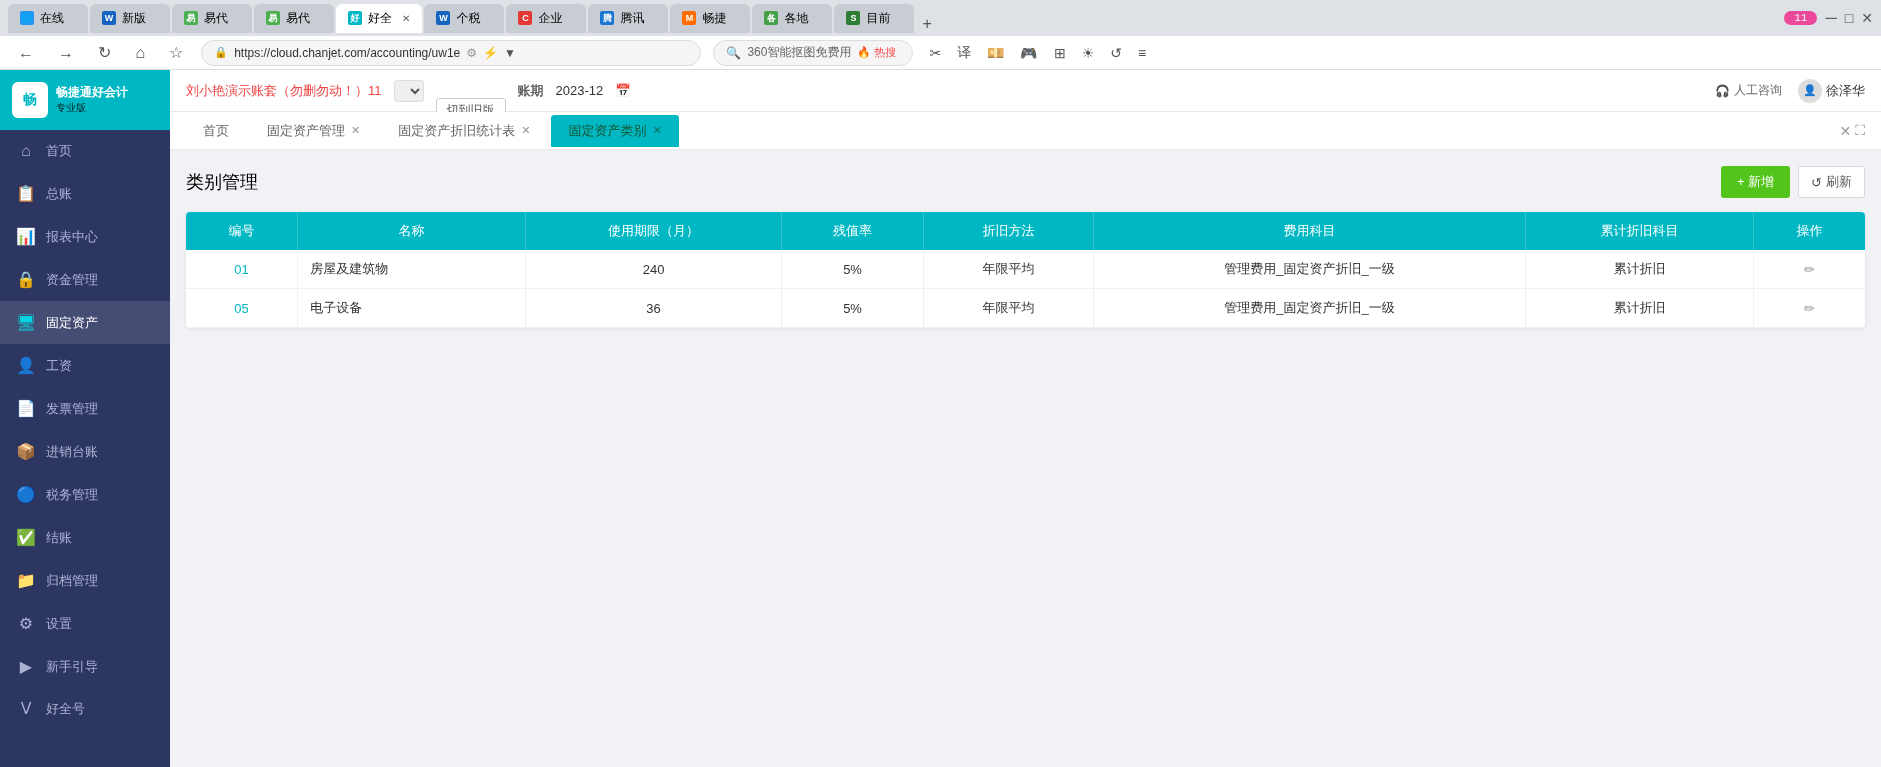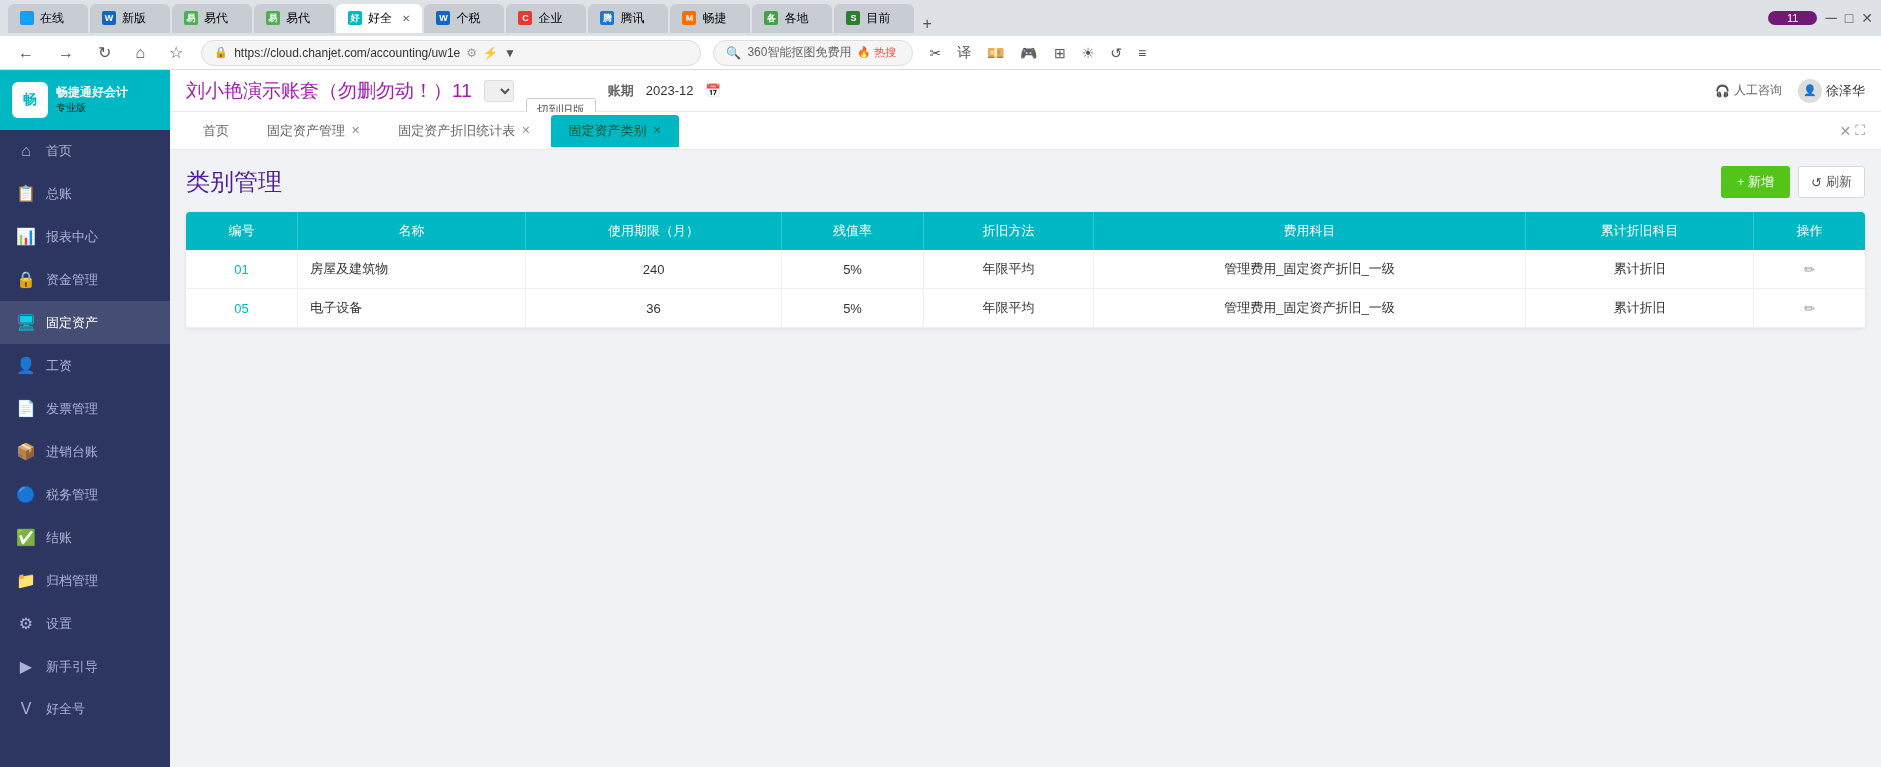--- a/index.html
+++ b/index.html
@@ -36,42 +36,42 @@
     .sidebar-item { display: flex; align-items: center; gap: 10px; padding: 12px 16px; color: #aab2d4; cursor: pointer; font-size: 13px; transition: background 0.2s; }
     .sidebar-item.active { background: rgba(255,255,255,0.12); color: #fff; }
     .sidebar-item-icon { font-size: 16px; width: 20px; text-align: center; flex-shrink: 0; }
     .sidebar-item.active .sidebar-item-icon { color: #00d4e0; }
 
     
     .main-content { flex: 1; display: flex; flex-direction: column; background: #f0f2f5; overflow: hidden; }
 
     
     .app-header { background: #fff; height: 42px; display: flex; align-items: center; padding: 0 16px; border-bottom: 1px solid #e8e8e8; gap: 12px; }
-    .header-company { font-size: 19px; color: #a21caf; font-weight: 500; }
+    .header-company { font-size: 13px; color: #ef4444; font-weight: 500; }
     .header-period { font-size: 13px; color: #333; }
     .header-period-label { color: #666; font-weight: bold; }
     .header-btn { border: 1px solid #ccc; background: #fff; border-radius: 3px; padding: 3px 10px; font-size: 12px; color: #555; cursor: pointer; margin-top: 40px; }
     .header-right { margin-left: auto; display: flex; align-items: center; gap: 16px; }
     .header-service { color: #666; font-size: 12px; cursor: pointer; display: flex; align-items: center; gap: 4px; }
     .header-user { color: #333; font-size: 13px; display: flex; align-items: center; gap: 4px; }
     .user-avatar { width: 24px; height: 24px; border-radius: 50%; background: #ddd; display: flex; align-items: center; justify-content: center; font-size: 11px; }
 
     
     .page-tabs { background: #fff; border-bottom: 1px solid #e8e8e8; display: flex; align-items: center; padding: 0 16px; height: 38px; gap: 4px; }
     .page-tab { padding: 6px 16px; font-size: 13px; color: #666; cursor: pointer; border: 1px solid transparent; border-radius: 3px 3px 0 0; display: flex; align-items: center; gap: 6px; }
     .page-tab.active { color: #14532d; background: #00b8c4; border-color: #00b8c4; }
     .page-tab-close { font-size: 11px; color: inherit; opacity: 0.7; }
 
     
     .content-area { flex: 1; padding: 16px; overflow: auto; position: relative; }
     .tab-expand-btn { background: none; border: none; font-size: 16px; color: #999; cursor: pointer; }
 
     
     .section-header { display: flex; align-items: center; justify-content: space-between; margin-bottom: 14px; }
-    .section-title { font-size: 24px; font-weight: 500; color: #4c1d95; }
+    .section-title { font-size: 18px; font-weight: 500; color: #000000; }
     .section-actions { display: flex; gap: 8px; }
     .btn-add { background: #52c41a; color: #fff; border: none; border-radius: 3px; padding: 6px 16px; font-size: 13px; cursor: pointer; display: flex; align-items: center; gap: 6px; }
     .btn-refresh { background: #fff; color: #555; border: 1px solid #d9d9d9; border-radius: 3px; padding: 6px 12px; font-size: 13px; cursor: pointer; display: flex; align-items: center; gap: 4px; }
 
     
     .data-table { width: 100%; border-collapse: collapse; background: #fff; border-radius: 4px; overflow: hidden; box-shadow: 0 1px 4px rgba(0,0,0,0.08); }
     .data-table thead tr { background: #00b8c4; }
     .data-table thead th { padding: 10px 12px; color: #fff; font-weight: 500; font-size: 13px; text-align: center; border-right: 1px solid rgba(255,255,255,0.2); margin-top: 24px; }
     .data-table thead th:last-child { border-right: none; }
     .data-table tbody tr { border-bottom: 1px solid #f0f0f0; }
@@ -127,21 +127,21 @@
       <span class="tab-icon" style="background:#43a047">各</span>
       <span>各地</span>
     </div>
     <div class="browser-tab inactive">
       <span class="tab-icon" style="background:#2e7d32">S</span>
       <span>目前</span>
     </div>
     <button class="tab-new">+</button>
   </div>
   <div style="display:flex;gap:8px;align-items:center;margin-left:auto;">
-    <span style="background:#701a75;color:#fff;border-radius:10px;padding:1px 19px;font-size:11px;">11</span>
+    <span style="background:#ec4899;color:#fff;border-radius:10px;padding:1px 10px;font-size:11px;font-family:Liberation Mono, monospace;">11</span>
     <span style="font-size:16px;color:#555;cursor:pointer;">─</span>
     <span style="font-size:14px;color:#555;cursor:pointer;">□</span>
     <span style="font-size:14px;color:#555;cursor:pointer;">✕</span>
   </div>
 </div>
 
 <div class="address-bar">
   <button class="nav-btn">←</button>
   <button class="nav-btn">→</button>
   <button class="nav-btn">↻</button>

